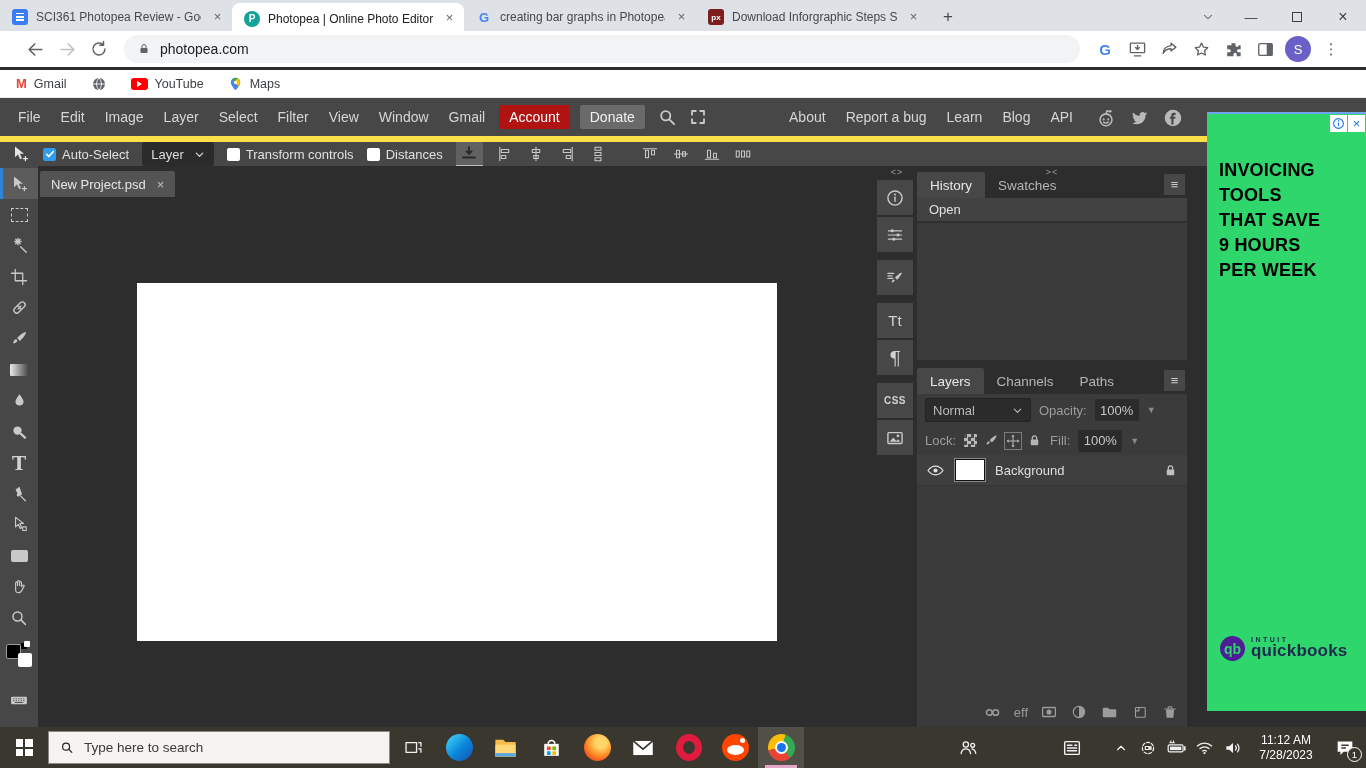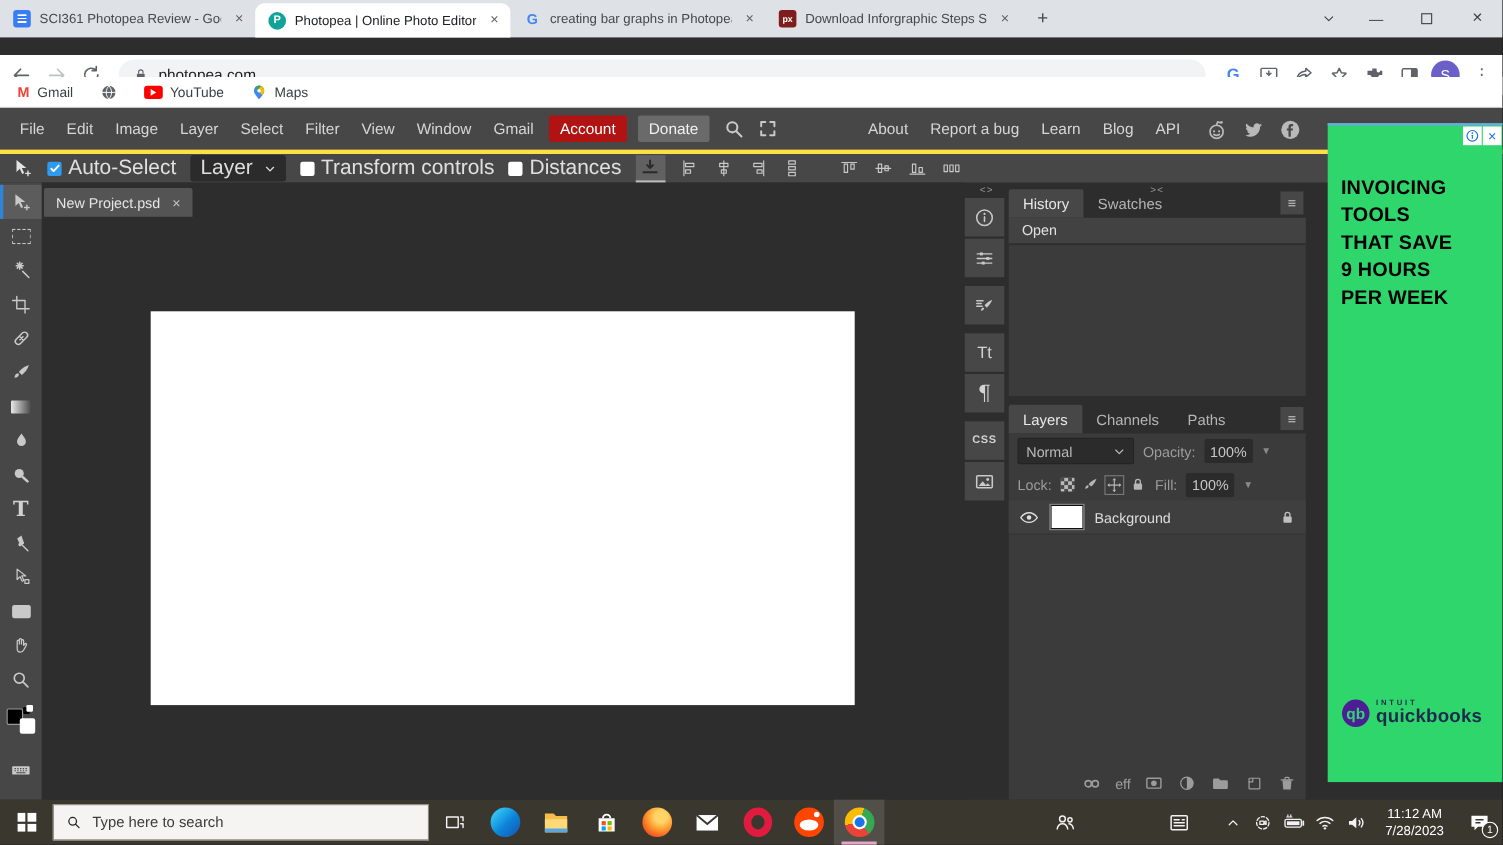--- a/index.html
+++ b/index.html
@@ -20,21 +20,21 @@
 .fav-docs i{display:block;width:8px;height:8px;background:repeating-linear-gradient(#fff 0 1.5px,transparent 1.5px 3.2px)}
 .fav-pea{background:#13a297;border-radius:50%;color:#fff;font-size:10px}
 .fav-g{color:#4285f4;font-size:13px}
 .fav-px{background:#7f1d1d;border-radius:3px;color:#fff;font-size:8px}
 .newtab{width:28px;height:28px;margin:0 0 3px 6px;display:flex;align-items:center;justify-content:center;font-size:17px;color:#45494d;border-radius:50%}
 .winctl{margin-left:auto;display:flex;align-items:center;height:100%}
 .wc{width:46px;height:100%;display:flex;align-items:center;justify-content:center;color:#3c4043;font-size:13px}
 .wc.chev{width:40px}
 .maxbox{width:10px;height:10px;border:1.3px solid #3c4043;display:block}
 
-.navbar{position:absolute;left:0;top:50px;width:100%;height:36px;background:#fff;display:flex;align-items:center;padding:0 4px;gap:2px}
+.navbar{position:absolute;left:0;top:31px;width:100%;height:36px;background:#fff;display:flex;align-items:center;padding:0 20px;gap:2px}
 .navic{width:30px;height:30px;display:flex;align-items:center;justify-content:center;color:#5f6368;flex:none}
 .navic.dis{color:#bdc1c6}
 .omni{flex:1;height:28px;background:#f1f3f4;border-radius:14px;display:flex;align-items:center;padding:0 14px;gap:10px;color:#202124;font-size:14px;margin:0 8px}
 .avatar{width:26px;height:26px;border-radius:50%;background:#6b5fc8;color:#fff;font-size:13px;display:flex;align-items:center;justify-content:center;flex:none;margin:0 3px}
 .gletter{color:#4285f4;font-weight:bold;font-size:15px}
 
 .bmbar{position:absolute;left:0;top:70px;width:100%;height:28px;background:#fff;display:flex;align-items:center;gap:24px;padding-left:16px;font-size:12.5px;color:#3c4043;border-bottom:1px solid #e8eaed}
 .bm{display:flex;align-items:center;gap:7px}
 .bm-gmail{color:#ea4335;font-weight:bold;font-size:13px}
 .bm-yt{width:17px;height:12px;background:#f00;border-radius:3px;position:relative}
@@ -42,21 +42,21 @@
 
 .ppmenu{position:absolute;left:0;top:98px;width:100%;height:38px;background:#474747;display:flex;align-items:center;padding:0 10px 0 8px;font-size:14px;color:#d6d6d6}
 .mi{padding:4px 10px;white-space:nowrap}
 .account{background:#b11212;color:#fff;padding:4px 10px;border-radius:2px;margin-left:4px}
 .donate{background:#6a6a6a;color:#f2f2f2;padding:4px 10px;border-radius:2px;margin-left:10px}
 .ppmenu .spacer{flex:1}
 .micon{margin-left:12px;color:#c9c9c9;flex:none}
 .soc{margin-left:12px;color:#b9b9b9;flex:none}
 .ppmenu-right{display:flex;align-items:flex-end;margin-right:172px}
 
-.ppopts{position:absolute;left:0;top:136px;width:100%;height:30px;background:#474747;border-top:4px solid #fde047;display:flex;align-items:center;gap:13px;padding-left:10px;font-size:19px;color:#e0e0e0}
+.ppopts{position:absolute;left:0;top:136px;width:100%;height:30px;background:#474747;border-top:6px solid #fde047;display:flex;align-items:center;gap:13px;padding-left:10px;font-size:13px;color:#e0e0e0}
 .optgrp{display:flex;align-items:center;gap:6px}
 .cb{width:13px;height:13px;background:#fff;border-radius:2px;display:flex;align-items:center;justify-content:center}
 .cb.on{background:#2f9bef}
 .ldrop{min-width:64px;height:24px;background:#2b2b2b;border-radius:3px;color:#ddd;display:flex;align-items:center;gap:10px;padding:0 9px}
 .dlbtn{width:27px;height:25px;background:#616161;display:flex;align-items:center;justify-content:center;border-bottom:2px solid #bdbdbd;color:#2e2e2e}
 .alico{color:#c9c9c9;display:flex;align-items:center}
 .alico svg{stroke-width:1.4}
 .algap{width:8px}
 
 .toolbox{position:absolute;left:0;top:166px;width:38px;height:561px;background:#474747;display:flex;flex-direction:column;align-items:stretch;padding-top:2px}

